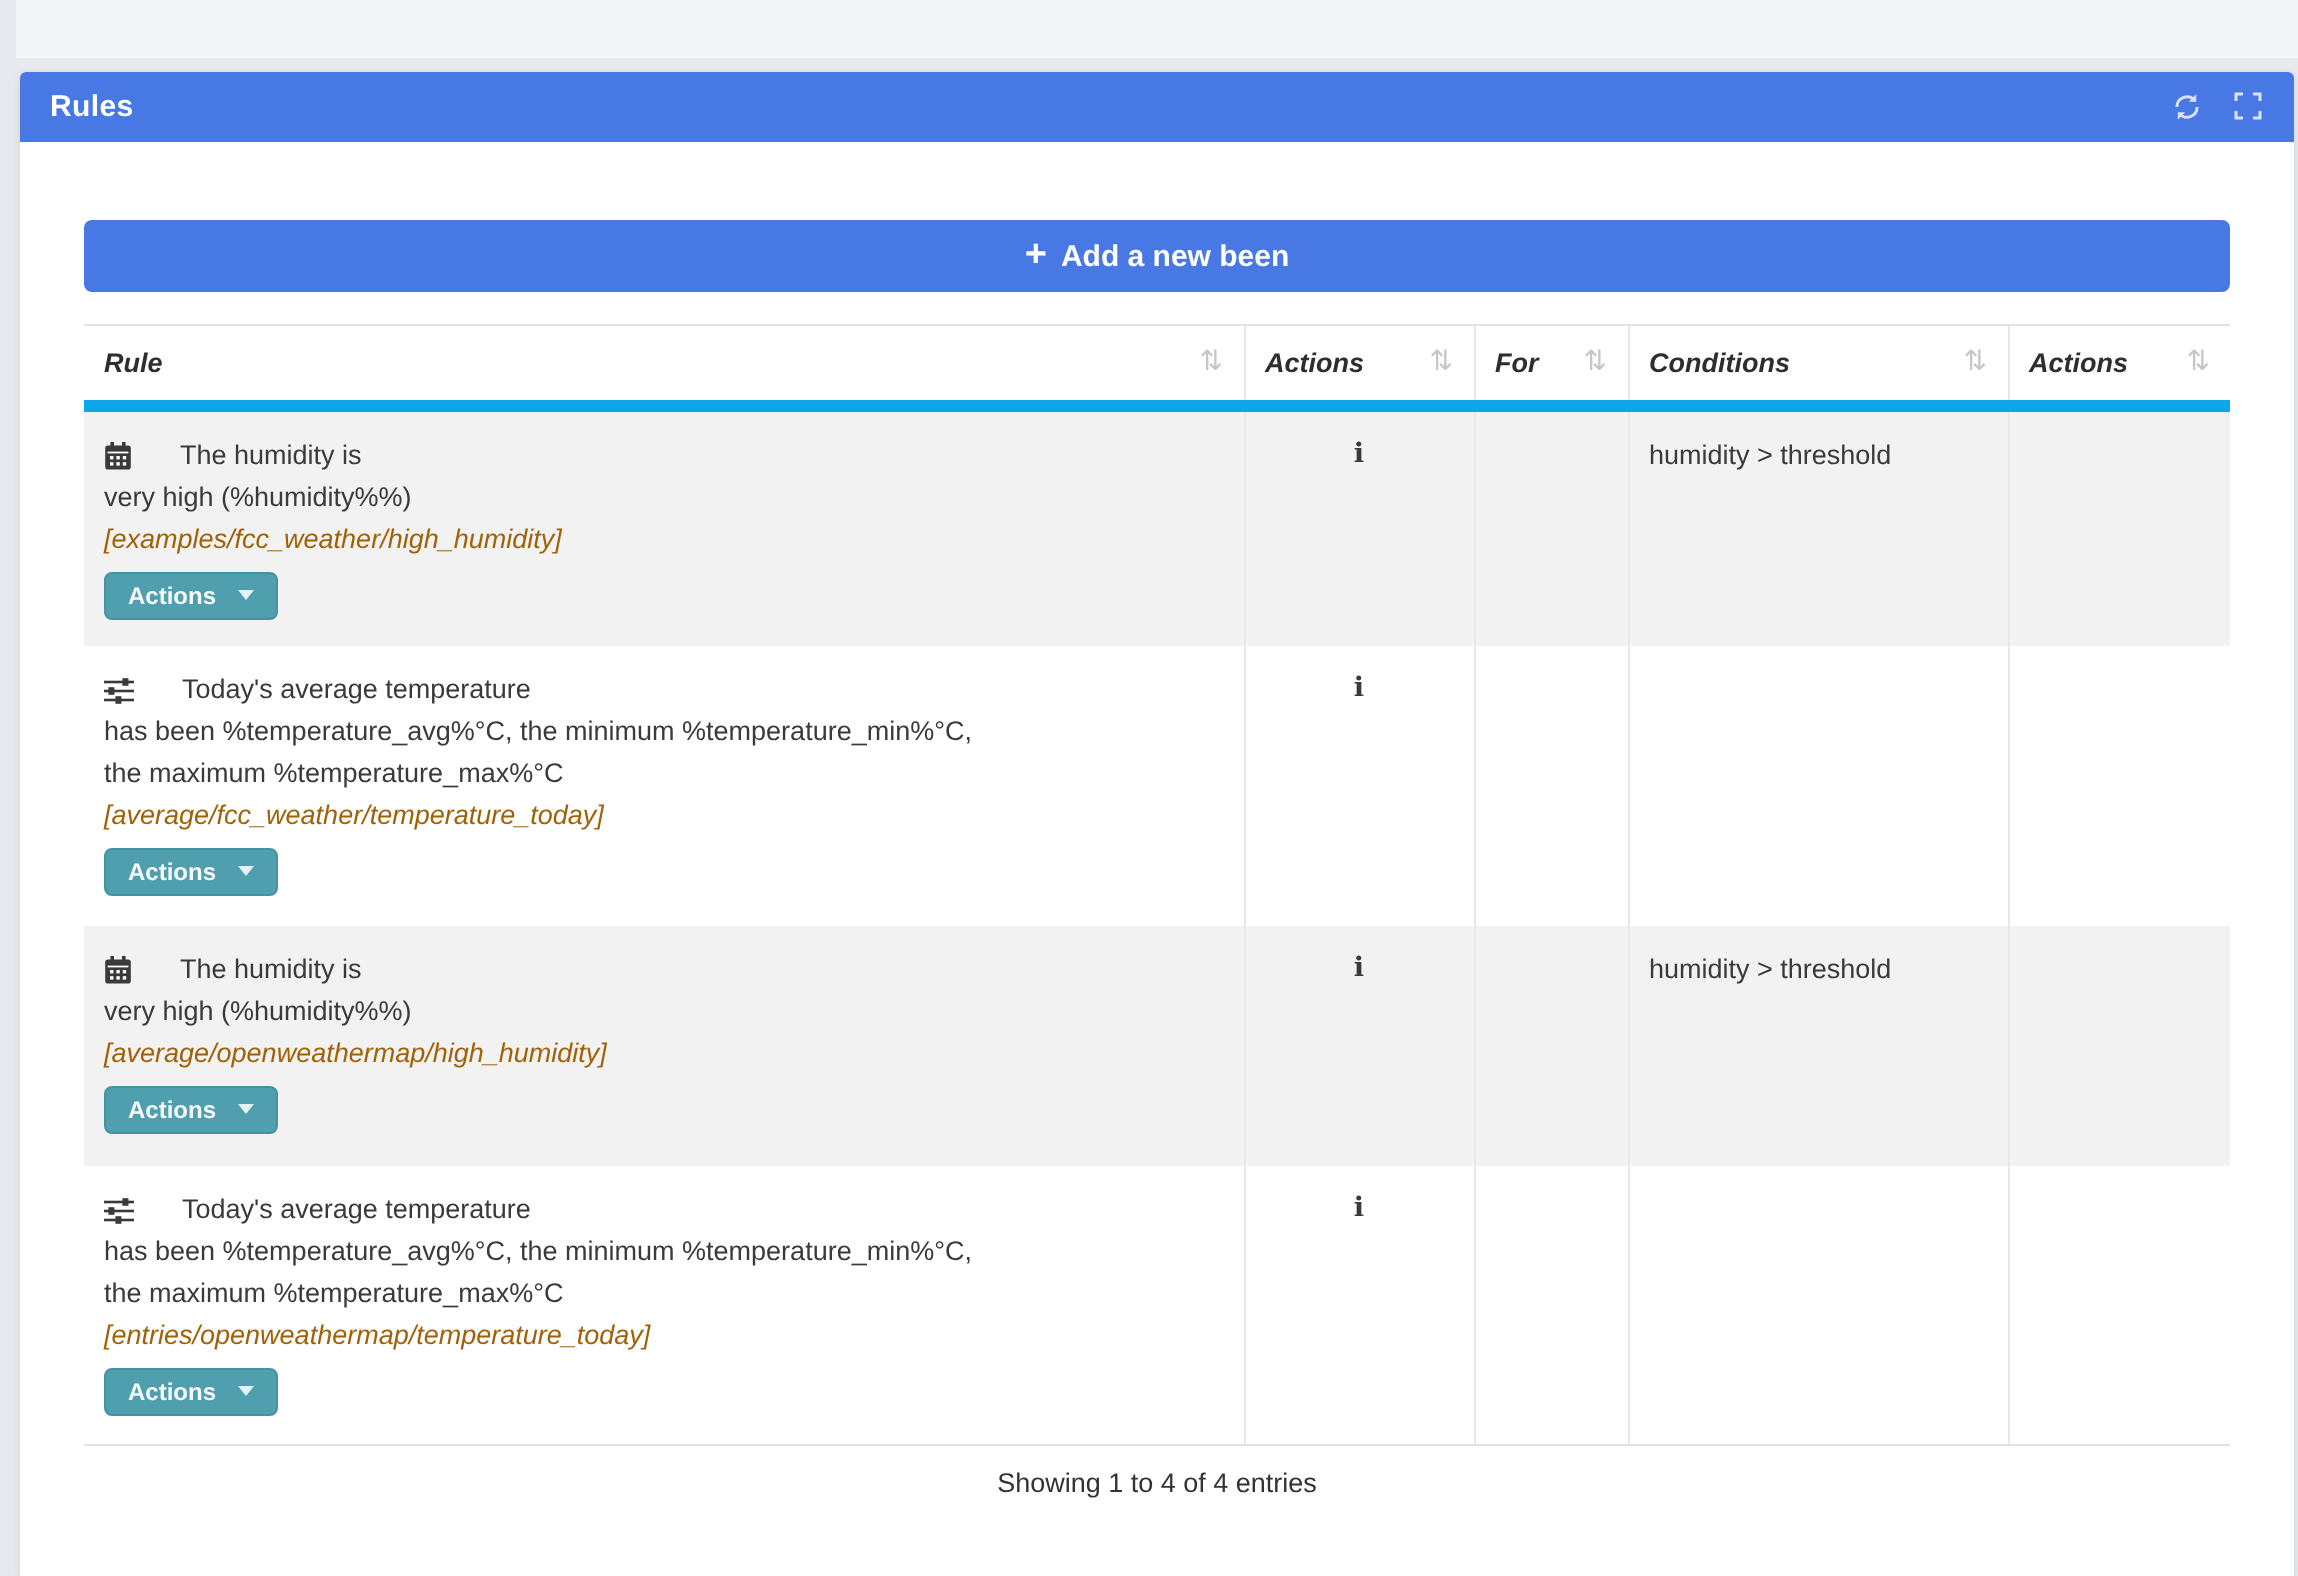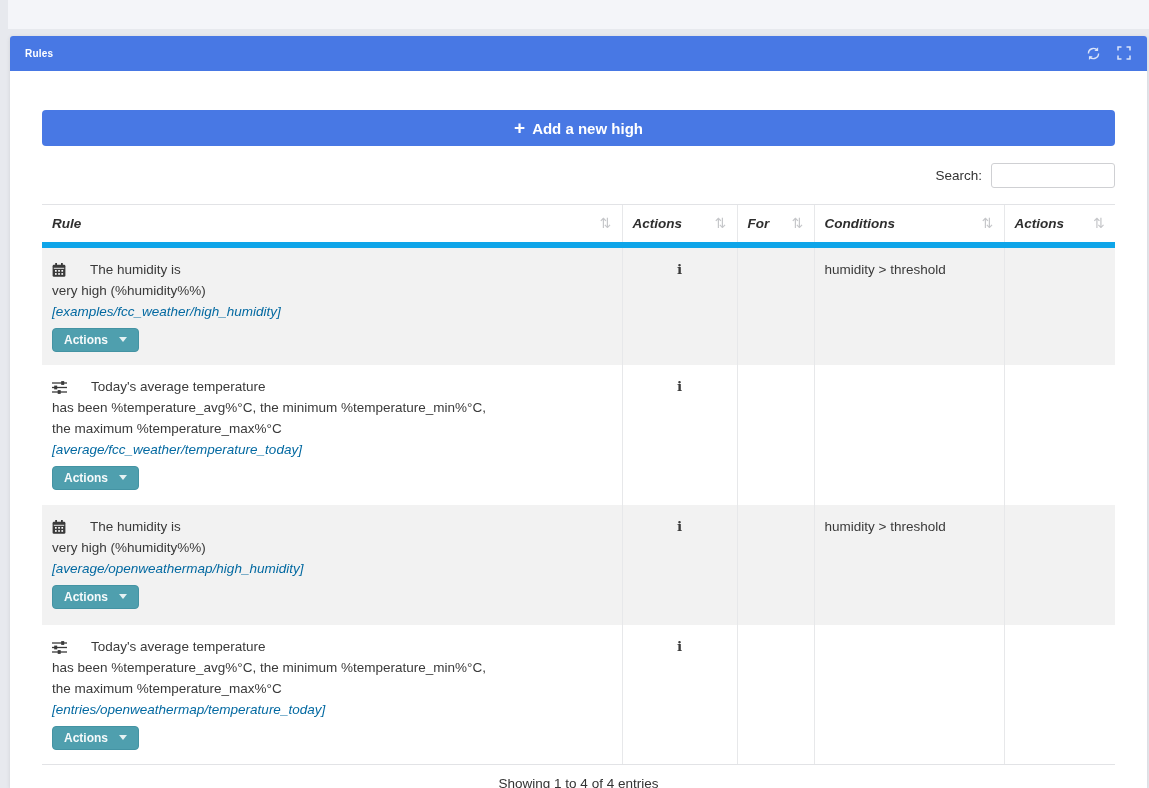--- a/index.html
+++ b/index.html
@@ -21,21 +21,21 @@
     box-shadow: 0 1px 4px rgba(0,0,0,0.10);
   }
   .panel-header {
     height: 35px;
     background: #4878e4;
     border-radius: 3px 3px 0 0;
     display: flex; align-items: center;
     padding: 0 15px;
     color: #fff;
   }
-  .panel-title { font-size: 10px; font-weight: 600; letter-spacing: .2px; }
+  .panel-title { font-size: 15px; font-weight: 600; letter-spacing: .2px; }
   .header-icons { margin-left: auto; display: flex; gap: 16px; align-items: center; }
   .hicon { width: 15px; height: 15px; display: inline-flex; opacity: .8; cursor: pointer; }
   .panel-content { padding: 39px 32px 0 32px; }
 
   .add-btn {
     width: 100%; height: 36px;
     background: #4878e4;
     border: none; border-radius: 4px;
     color: #fff; font-size: 15px; font-weight: 600;
     font-family: "Liberation Sans", sans-serif;
@@ -87,21 +87,21 @@
     line-height: 21px;
   }
   .rules-table tbody tr:last-child td { border-bottom: 1px solid #e2e3e6; }
   tr.stripe { background: #f2f2f2; }
   .row-h120 { height: 120px; }
   .row-h140 { height: 140px; }
 
   .rule-head { display: flex; align-items: center; gap: 24px; }
   .rule-icon { display: inline-flex; flex: none; position: relative; top: 1px; }
   .rule-line:empty { display: none; }
-  .rule-path { font-style: italic; color: #0369a1; }
+  .rule-path { font-style: italic; color: #a16207; }
 
   .actions-btn {
     margin-top: 6px;
     background: #4f9fae;
     border: 1px solid #4493a3;
     border-radius: 4px;
     color: rgba(255,255,255,.95);
     font-size: 12px; font-weight: 700;
     font-family: "Liberation Sans", sans-serif;
     padding: 4px 11px;
@@ -151,27 +151,23 @@
           <path d="M1 4.5V1h3.5M9.5 1H13v3.5M13 9.5V13H9.5M4.5 13H1V9.5" stroke="#fff" stroke-width="1.5" fill="none"></path>
         </svg>
       </span>
     </span>
   </div>
 
   <div class="panel-content">
 
     <button class="add-btn">
       <span class="plus">+</span>
-      <span>Add a new high</span>
+      <span>Add a new been</span>
     </button>
 
-    <div class="search-row">
-      <span>Search:</span>
-      <input class="search-input" type="text" value="" style="">
-    </div>
 
     <table class="rules-table">
       <colgroup>
         <col style="width:580px">
           <col style="width:115px">
           <col style="width:77px">
         <col style="width:190px">
           <col style="width:111px">
       </colgroup>
       <thead>

